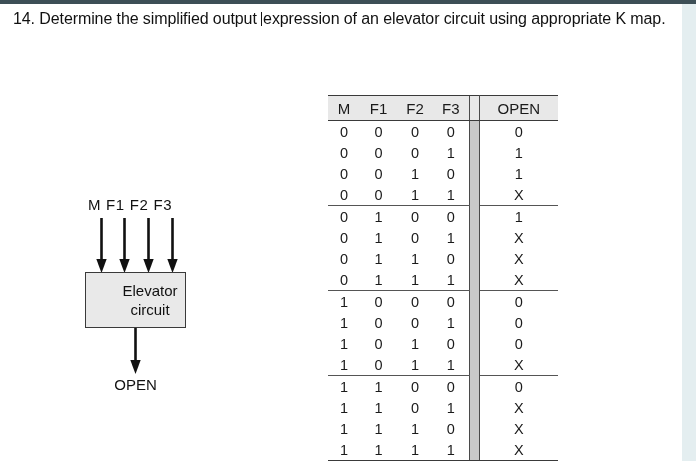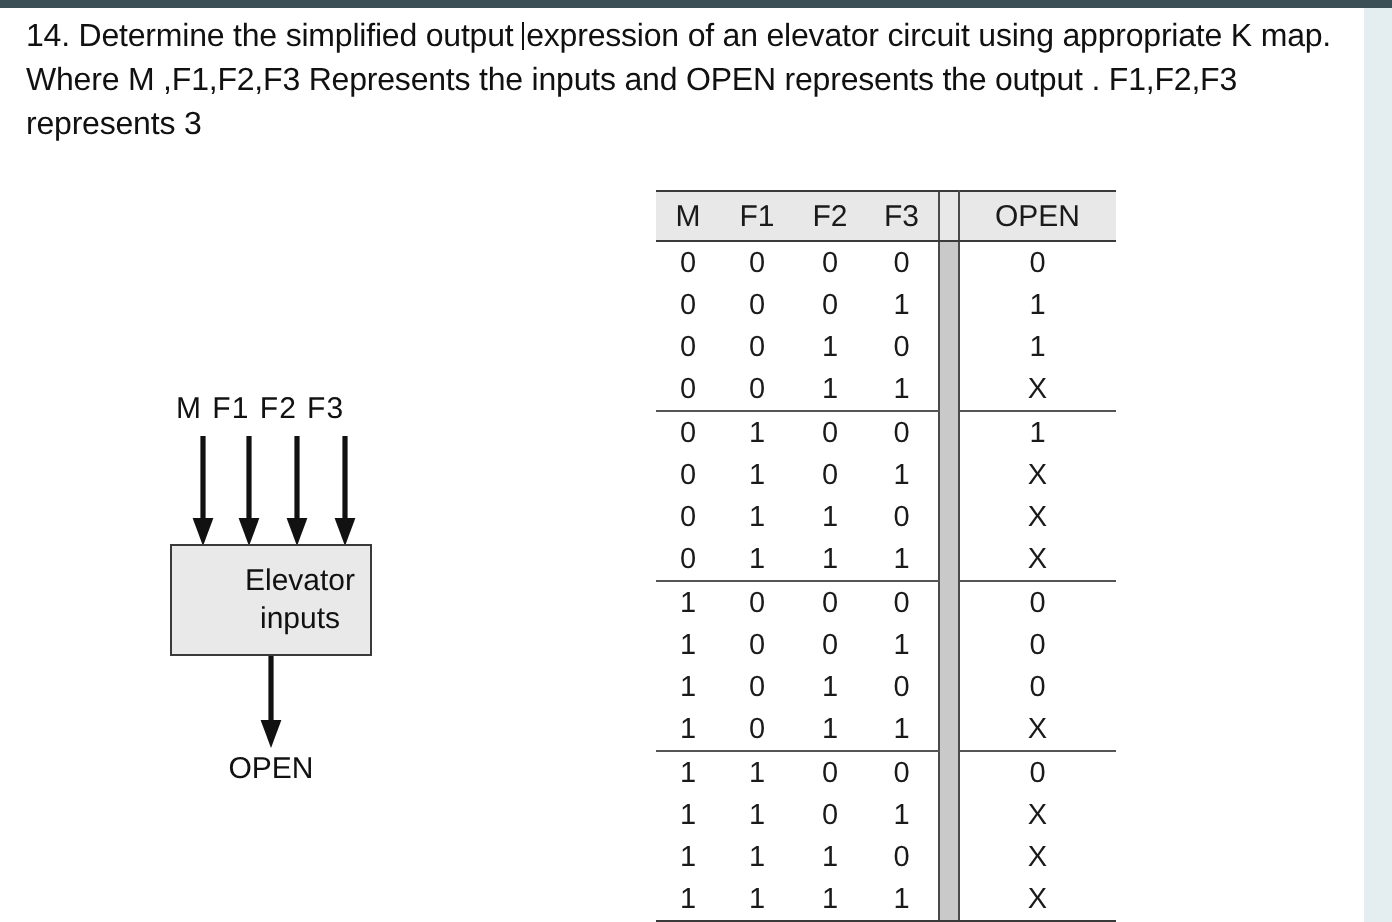--- a/index.html
+++ b/index.html
@@ -169,21 +169,20 @@
 </style>
 </head>
 <body>
 
 <div id="top-bar"></div>
 <div id="page-sheet"></div>
 <div id="right-margin"></div>
 
 <div id="question-text">
   <span>14. Determine the simplified output </span><span class="caret"></span><span>expression  of  an elevator  circuit using appropriate K map.</span>
-  <div>Where M ,F1,F2,F3 Represents the inputs and OPEN represents the output . F1,F2,F3 represents 3</div>
 </div>
 
 <div id="diagram">
 
   <div id="input-labels">
     <span>M</span><span>F1</span><span>F2</span><span>F3</span>
   </div>
 
   <svg class="arrow-in" style="left:96px;" viewBox="0 0 11 55">
     <line x1="5.5" y1="0" x2="5.5" y2="44" stroke="#111" stroke-width="2.6"></line>
@@ -197,21 +196,21 @@
     <line x1="5.5" y1="0" x2="5.5" y2="44" stroke="#111" stroke-width="2.6"></line>
     <polygon points="5.5,55 0.3,41 10.7,41" fill="#111"></polygon>
   </svg>
   <svg class="arrow-in" style="left:167px;" viewBox="0 0 11 55">
     <line x1="5.5" y1="0" x2="5.5" y2="44" stroke="#111" stroke-width="2.6"></line>
     <polygon points="5.5,55 0.3,41 10.7,41" fill="#111"></polygon>
   </svg>
 
   <div id="circuit-box">
     <div>Elevator</div>
-    <div>inputs</div>
+    <div>circuit</div>
   </div>
 
   <svg class="arrow-out" viewBox="0 0 11 46">
     <line x1="5.5" y1="0" x2="5.5" y2="35" stroke="#111" stroke-width="2.6"></line>
     <polygon points="5.5,46 0.3,32 10.7,32" fill="#111"></polygon>
   </svg>
 
   <div id="open-label">OPEN</div>
 </div>
 

